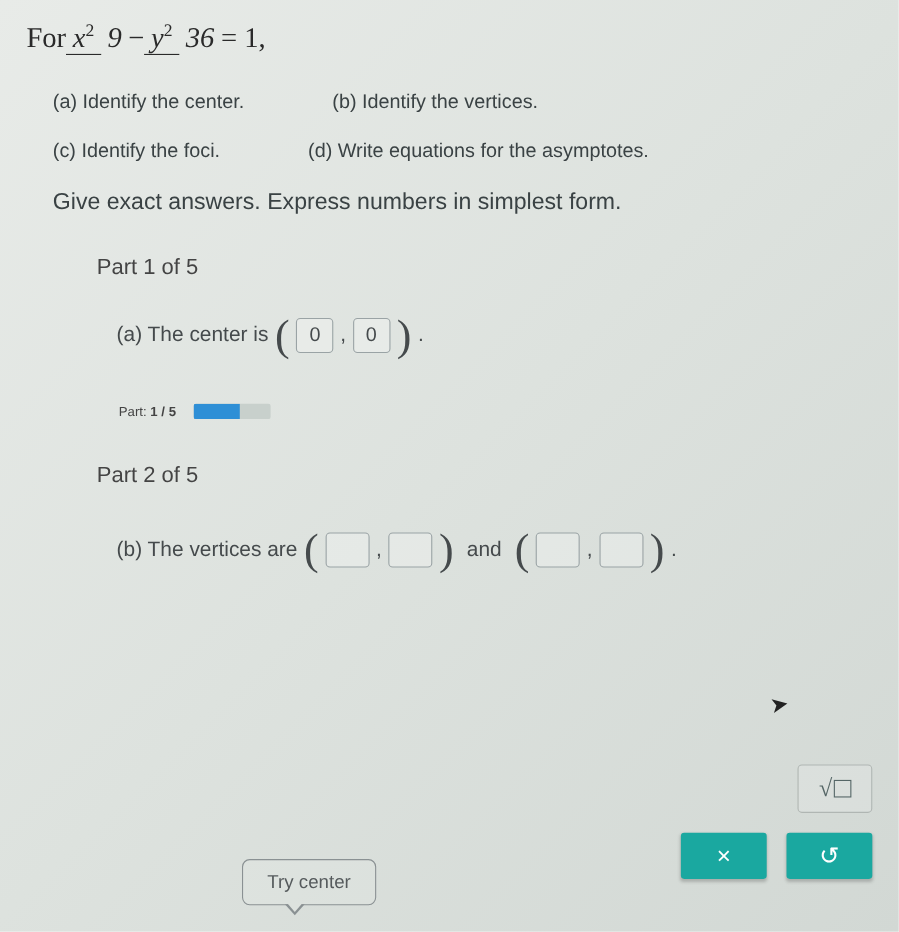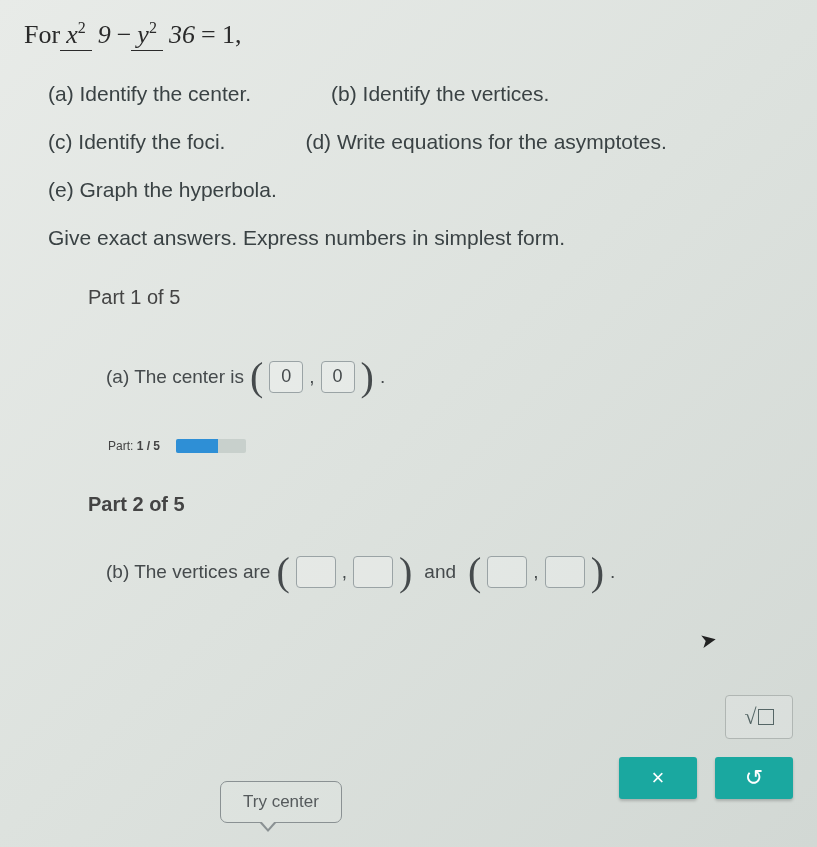--- a/index.html
+++ b/index.html
@@ -25,34 +25,34 @@
     display: inline-flex;
     flex-direction: row;
     align-items: center;
     font-style: italic;
   }
   .frac .num { border-bottom: 1.5px solid #2a2a2a; padding: 0 6px; line-height: 1.1; }
   .frac .den { padding: 0 6px; line-height: 1.3; }
   .sup { font-size: 16px; vertical-align: super; font-style: normal; }
   .question-parts {
     margin-left: 24px;
-    font-size: 21px;
+    font-size: 18px;
     color: #3a4244;
   }
   .part-row { display: flex; gap: 80px; margin-bottom: 24px; }
   .instructions {
     font-size: 21px;
     margin: 20px 0 36px 24px;
     color: #3a4244;
   }
   .answer-section { margin-left: 64px; }
   .part-label {
     font-size: 20px;
     color: #444;
-    margin-bottom: 52px;
+    margin-bottom: 34px;
   }
   .answer-line {
     display: flex;
     align-items: center;
     gap: 6px;
     font-size: 19px;
     margin-left: 18px;
     margin-bottom: 46px;
     color: #454a4c;
   }
@@ -194,23 +194,20 @@
 
 <div class="question-parts">
   <div class="part-row">
     <span>(a) Identify the center.</span>
     <span>(b) Identify the vertices.</span>
   </div>
   <div class="part-row">
     <span>(c) Identify the foci.</span>
     <span>(d) Write equations for the asymptotes.</span>
   </div>
-  <div class="part-row">
-    <span>(e) Graph the hyperbola.</span>
-  </div>
 </div>
 
 <div class="instructions">Give exact answers. Express numbers in simplest form.</div>
 
 <div class="answer-section">
   <div class="part-label">Part 1 of 5</div>
   <div class="answer-line">
     <span>(a) The center is</span>
     <span class="paren">(</span>
     <span class="ans-box">0</span>
@@ -222,21 +219,21 @@
 </div>
 
 <div class="progress-row">
   <span><span>Part:</span> <b>1 / 5</b></span>
   <div class="progress-bar">
     <div class="progress-fill"></div>
   </div>
 </div>
 
 <div class="answer-section">
-  <div class="part-label" style="margin-bottom:40px;font-weight:bold;">Part 2 of 5</div>
+  <div class="part-label" style="margin-bottom:40px;">Part 2 of 5</div>
   <div class="answer-line">
     <span>(b) The vertices are</span>
     <span class="paren">(</span>
     <span class="ans-box empty"></span>
     <span>,</span>
     <span class="ans-box empty"></span>
     <span class="paren">)</span>
     <span style="margin:0 6px;">and</span>
     <span class="paren">(</span>
     <span class="ans-box empty"></span>

